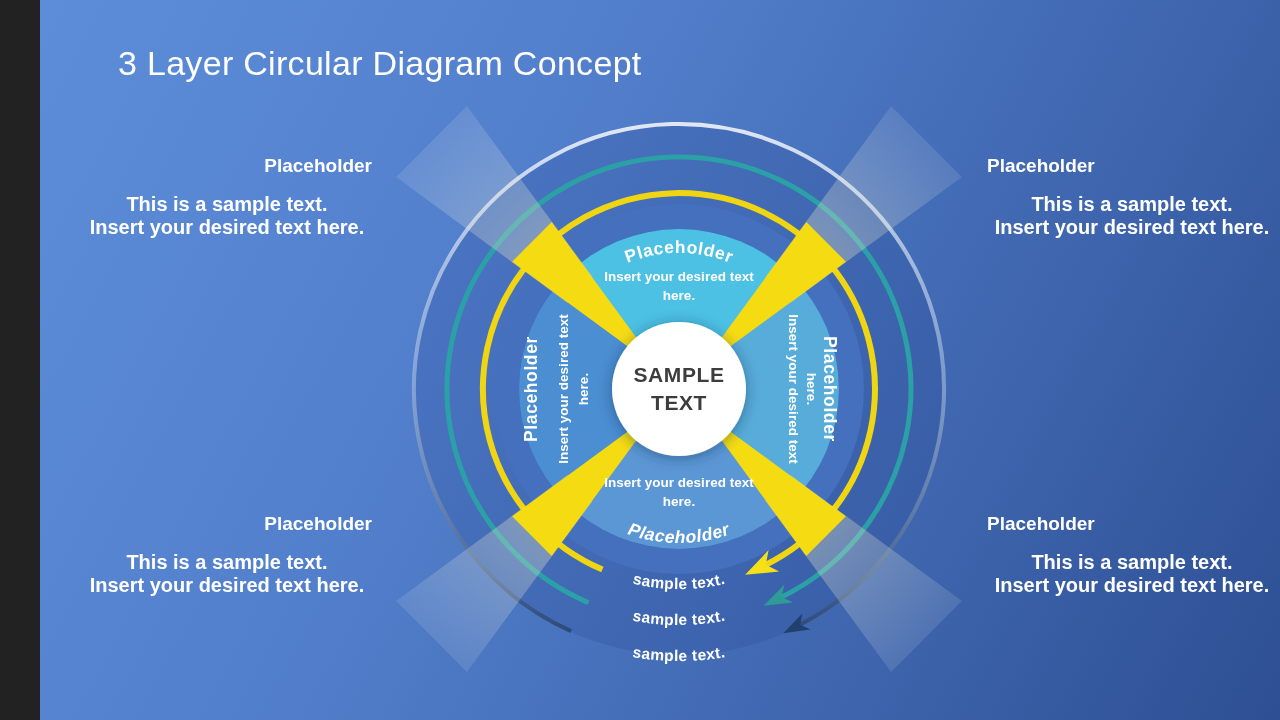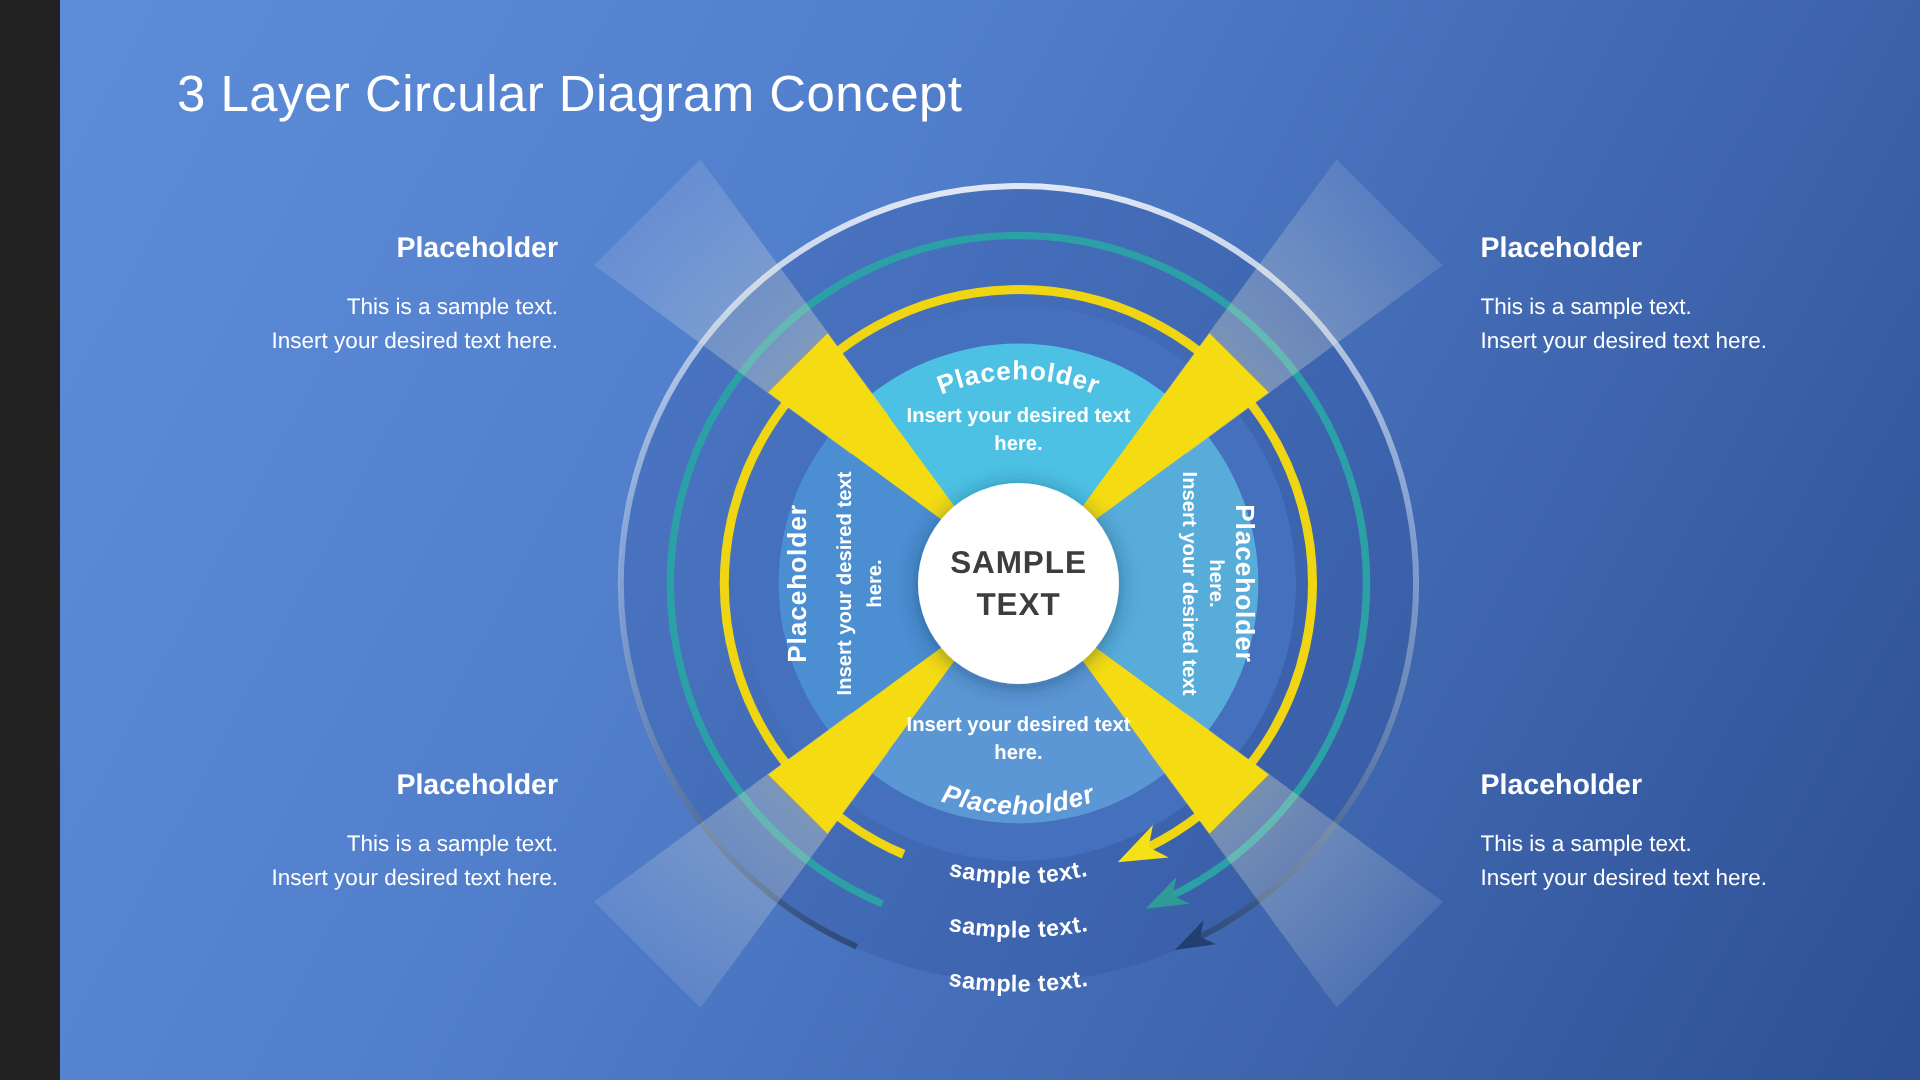--- a/index.html
+++ b/index.html
@@ -8,21 +8,21 @@
     background:linear-gradient(118deg,#5d8dd8 0%,#527fcc 36%,#4068b1 68%,#2d4e92 100%);
     font-family:"Liberation Sans",sans-serif;
     margin-left:40px;
   }
   .title{
     position:absolute;left:78px;top:44px;color:#ffffff;
     font-size:34px;font-weight:400;letter-spacing:0.3px;
   }
   .corner{position:absolute;width:290px;color:#ffffff;}
   .corner .heading{font-size:19px;font-weight:700;margin:0 0 16px 0;}
-  .corner .body{font-size:15px;font-weight:400;line-height:23px;}
+  .corner .body{font-size:20px;font-weight:700;line-height:23px;text-align:center;}
   .corner.tl{left:42px;top:155px;text-align:right;}
   .corner.tr{left:947px;top:155px;text-align:left;}
   .corner.bl{left:42px;top:513px;text-align:right;}
   .corner.br{left:947px;top:513px;text-align:left;}
   svg{position:absolute;left:0;top:0;}
   .seg-heading{font-family:"Liberation Sans",sans-serif;font-size:17.5px;font-weight:700;fill:#ffffff;letter-spacing:0.6px;}
   .seg-body{font-family:"Liberation Sans",sans-serif;font-size:13.5px;font-weight:700;fill:#ffffff;}
   .bottom-heading{font-family:"Liberation Sans",sans-serif;font-size:17.5px;font-style:italic;font-weight:700;fill:#ffffff;letter-spacing:0.6px;}
   .center-label{font-family:"Liberation Sans",sans-serif;font-size:21px;font-weight:700;letter-spacing:0.6px;}
   .sample-label{font-family:"Liberation Sans",sans-serif;font-size:15.5px;font-weight:700;fill:#ffffff;letter-spacing:0.4px;}

